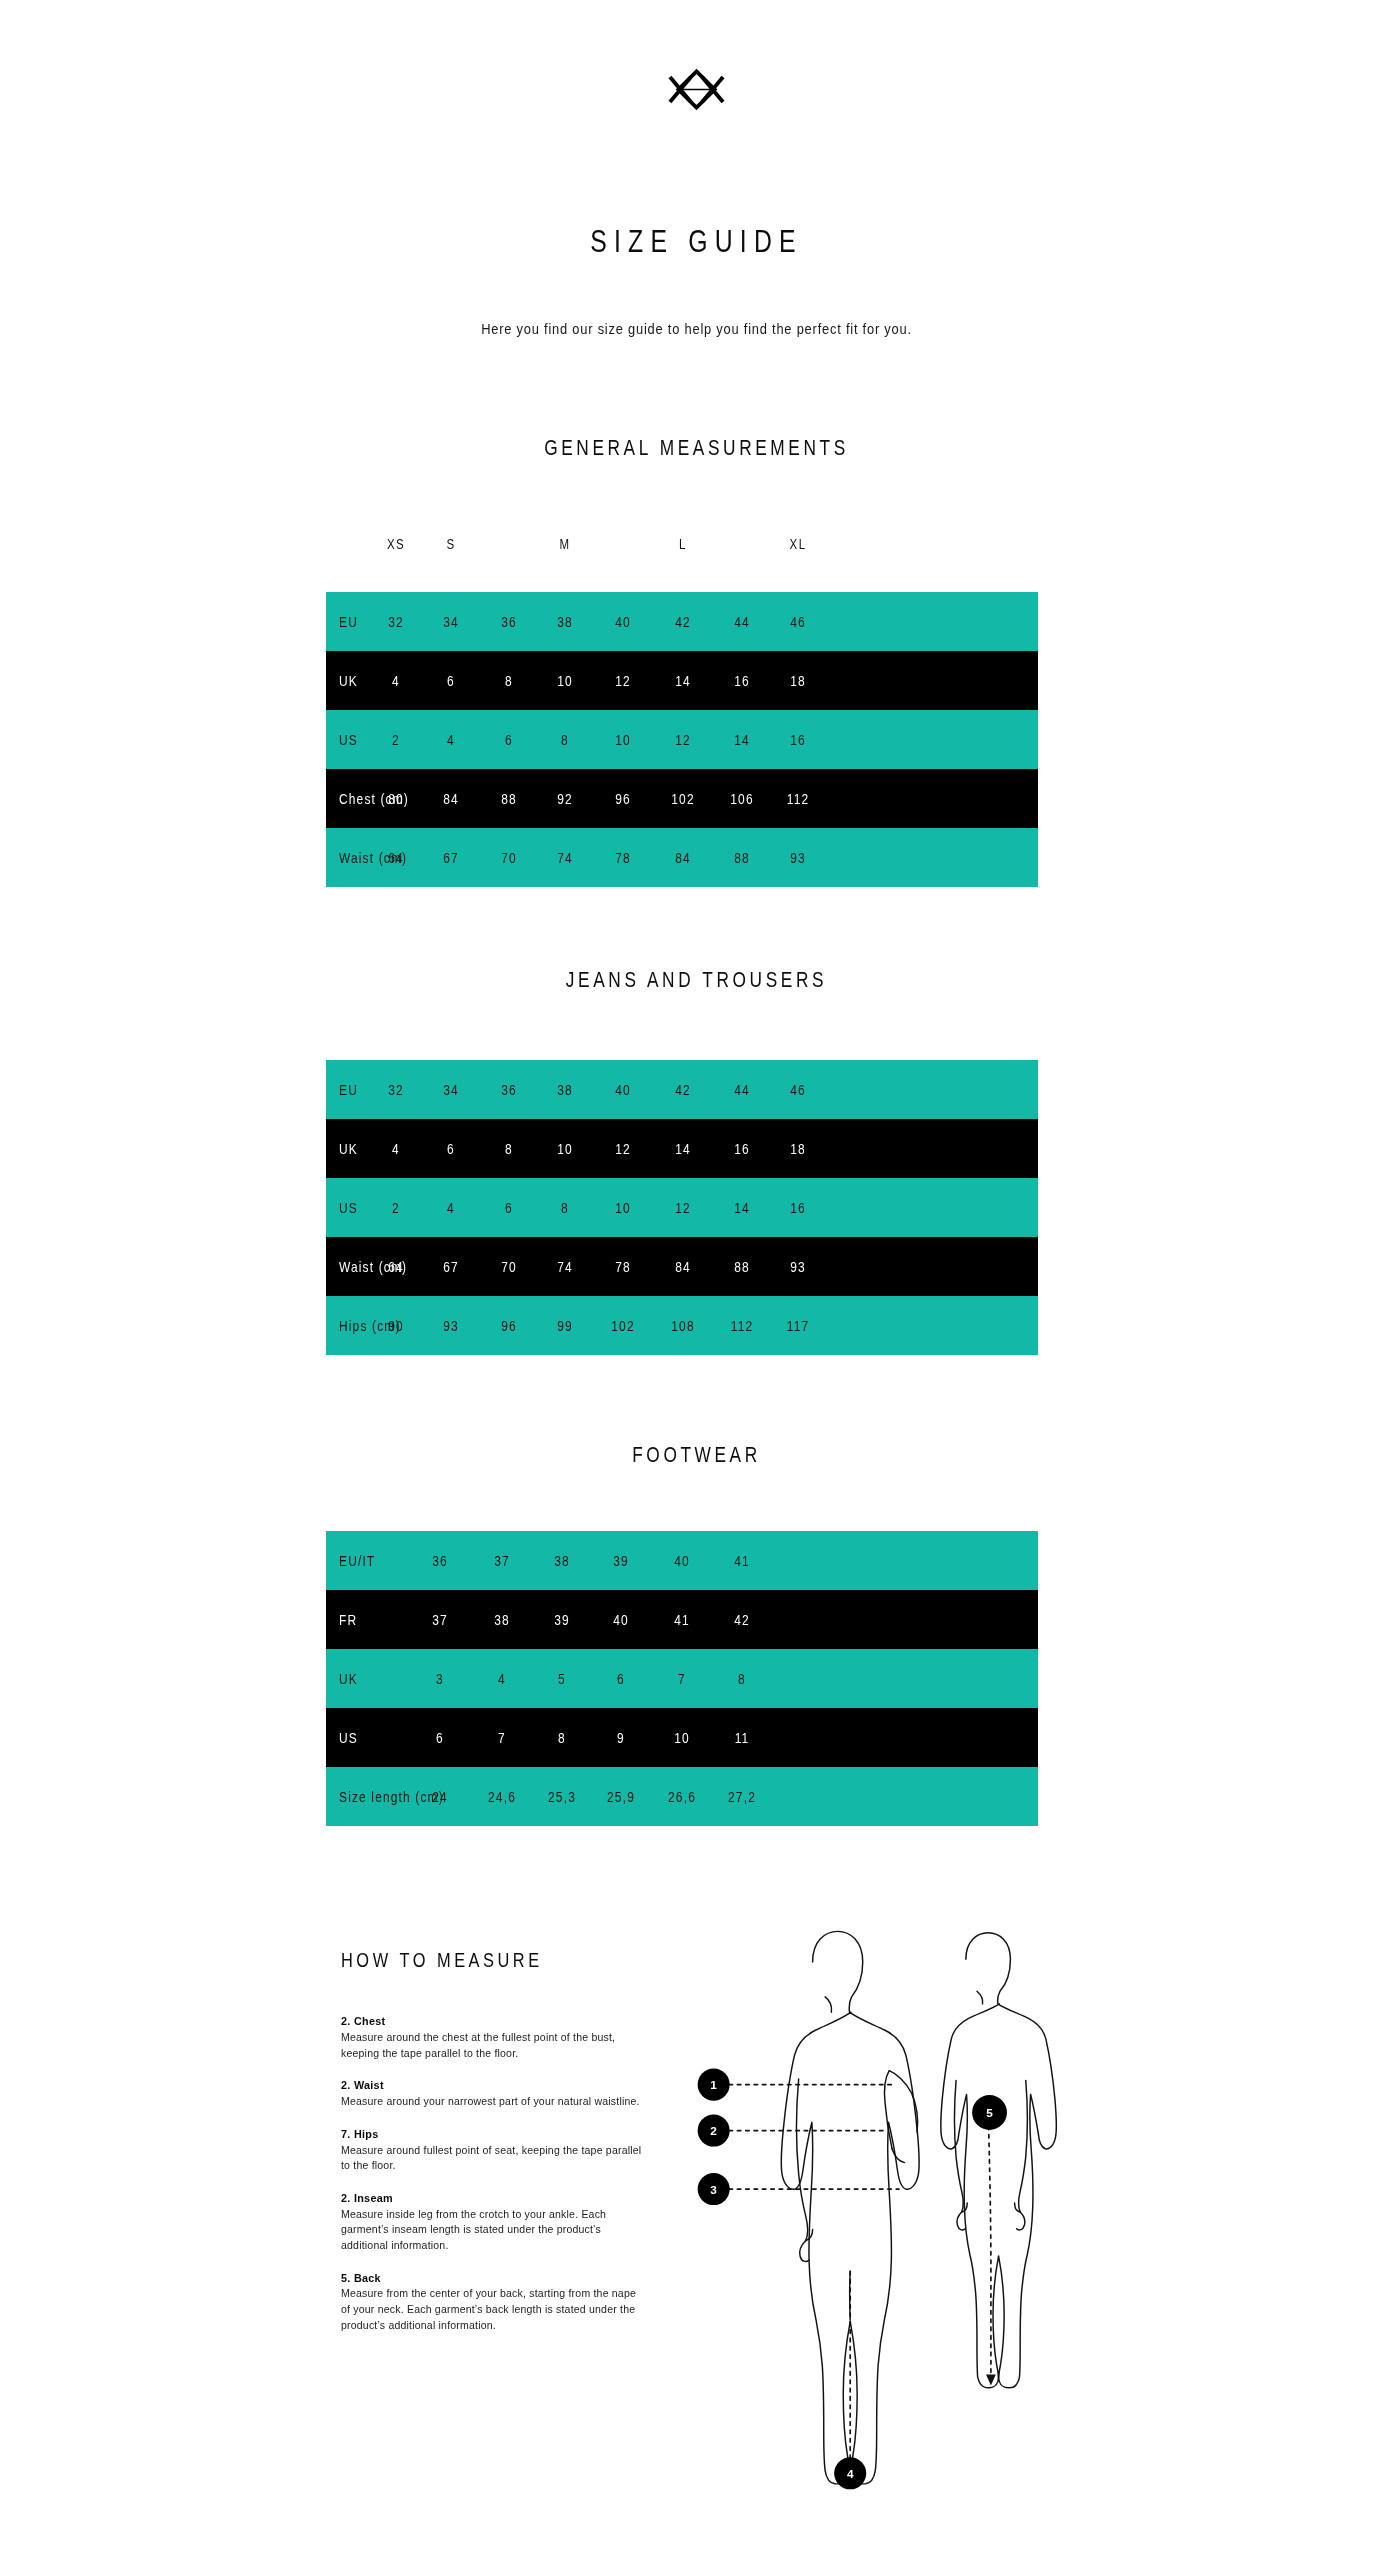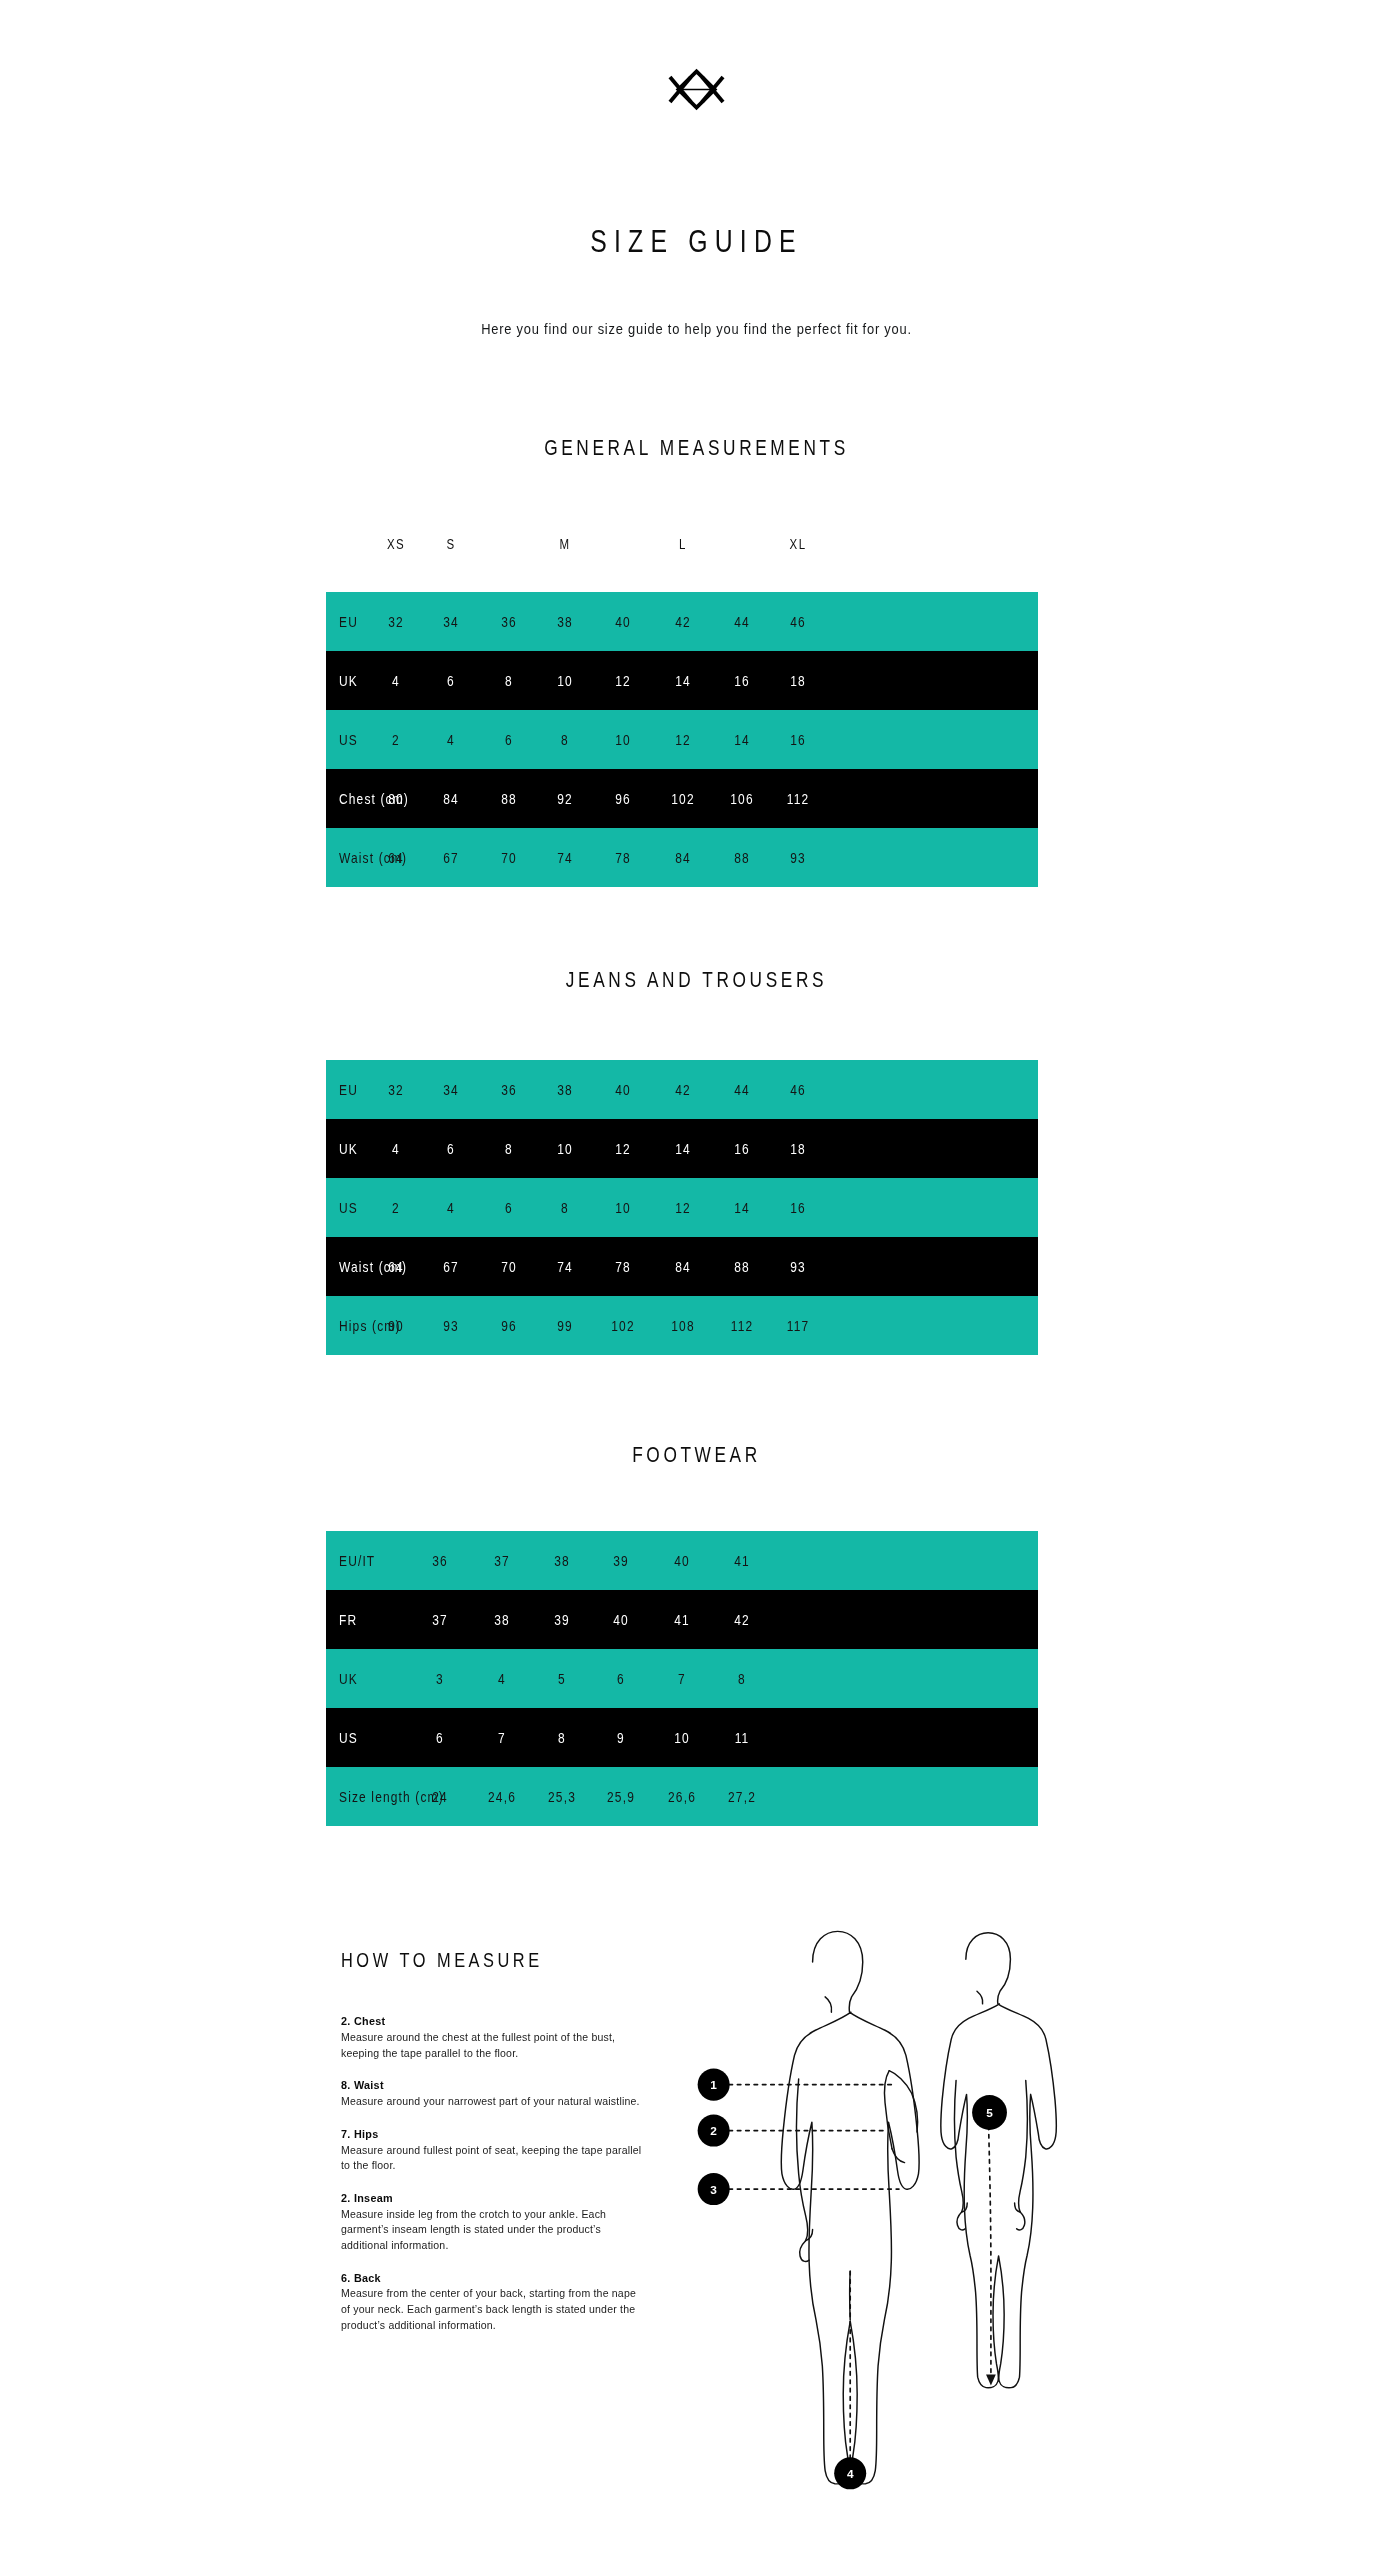--- a/index.html
+++ b/index.html
@@ -382,33 +382,33 @@
       </div>
     </div>
 
   <div class="htm-title">HOW TO MEASURE</div>
   <div class="htm-list" id="htm-list">
       <div class="htm-item">
         <div class="htm-h">2. Chest</div>
         <div class="htm-p">Measure around the chest at the fullest point of the bust, keeping the tape parallel to the floor.</div>
       </div>
       <div class="htm-item">
-        <div class="htm-h">8. Waist</div>
+        <div class="htm-h">2. Waist</div>
         <div class="htm-p">Measure around your narrowest part of your natural waistline.</div>
       </div>
       <div class="htm-item">
         <div class="htm-h">7. Hips</div>
         <div class="htm-p">Measure around fullest point of seat, keeping the tape parallel to the floor.</div>
       </div>
       <div class="htm-item">
         <div class="htm-h">2. Inseam</div>
         <div class="htm-p">Measure inside leg from the crotch to your ankle. Each garment’s inseam length is stated under the product’s additional information.</div>
       </div>
       <div class="htm-item">
-        <div class="htm-h">6. Back</div>
+        <div class="htm-h">5. Back</div>
         <div class="htm-p">Measure from the center of your back, starting from the nape of your neck. Each garment’s back length is stated under the product’s additional information.</div>
       </div>
     </div>
 
   <div class="figure-wrap">
     <svg width="432" height="613" viewBox="0 0 620 880">
       <g fill="none" stroke="#111" stroke-width="2.1" stroke-linejoin="round" stroke-linecap="round">
 
         <g>
 

